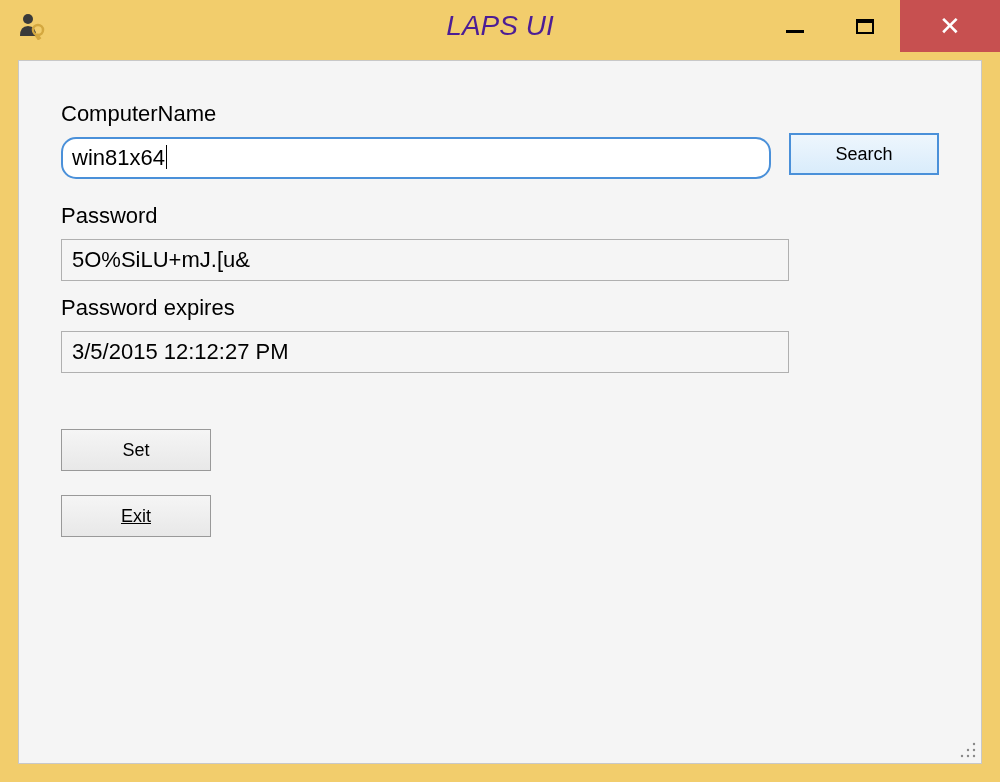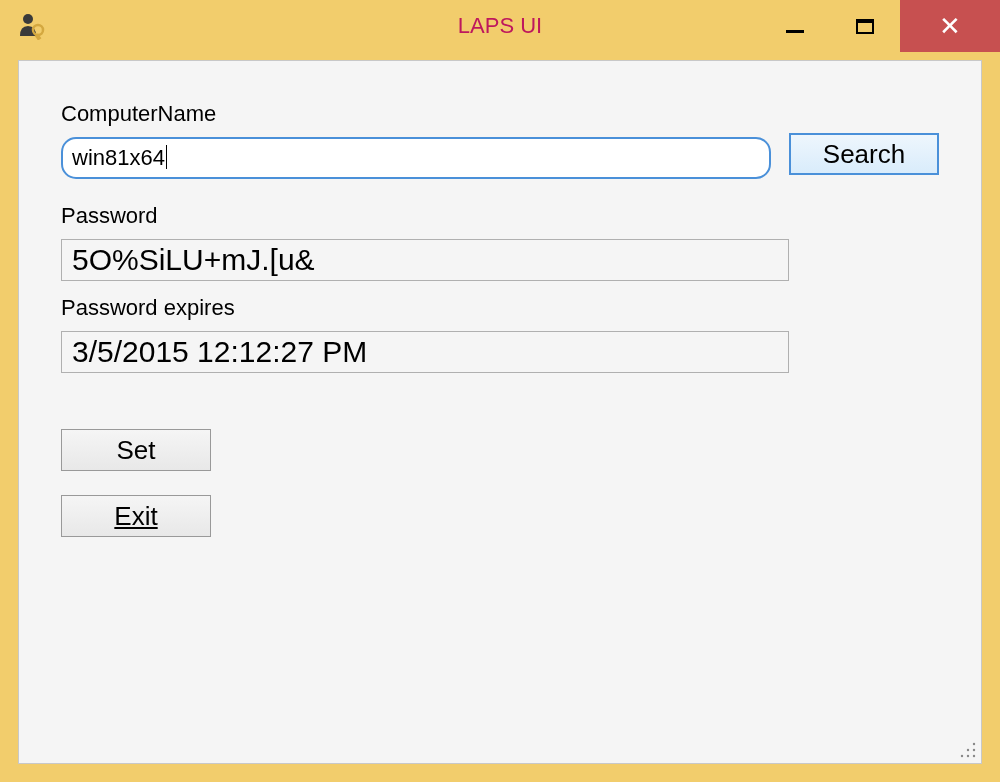--- a/index.html
+++ b/index.html
@@ -38,23 +38,24 @@
       height: 28px;
       display: flex;
       align-items: center;
       justify-content: center;
     }
     
     .titlebar-title {
       position: absolute;
       left: 50%;
       transform: translateX(-50%);
-      font-size: 22px;
-      color: #be185d;
+      font-size: 28px;
+      color: #4c1d95;
       font-weight: 400;
+      font-style: italic;
     }
     
     .titlebar-controls {
       margin-left: auto;
       display: flex;
       align-items: stretch;
       height: 100%;
     }
     
     .titlebar-btn {
@@ -140,33 +141,33 @@
     .text-input.focused {
       border: 2px solid #4a90d9;
       padding: 3px 9px;
     }
     
     .readonly-field {
       width: 100%;
       height: 42px;
       border: 1px solid #b0b0b0;
       background: #f5f5f5;
-      font-size: 30px;
+      font-size: 22px;
       padding: 4px 10px;
       color: #000;
       display: flex;
       align-items: center;
     }
     
     .btn {
       width: 150px;
       height: 42px;
       background: linear-gradient(to bottom, #f5f5f5, #e8e8e8);
       border: 1px solid #999;
-      font-size: 26px;
+      font-size: 18px;
       color: #000;
       cursor: pointer;
       font-family: inherit;
       padding: 0;
     }
     
     .btn.active {
       border: 2px solid #4a90d9;
       background: linear-gradient(to bottom, #eef6fd, #d9ecfb);
     }

